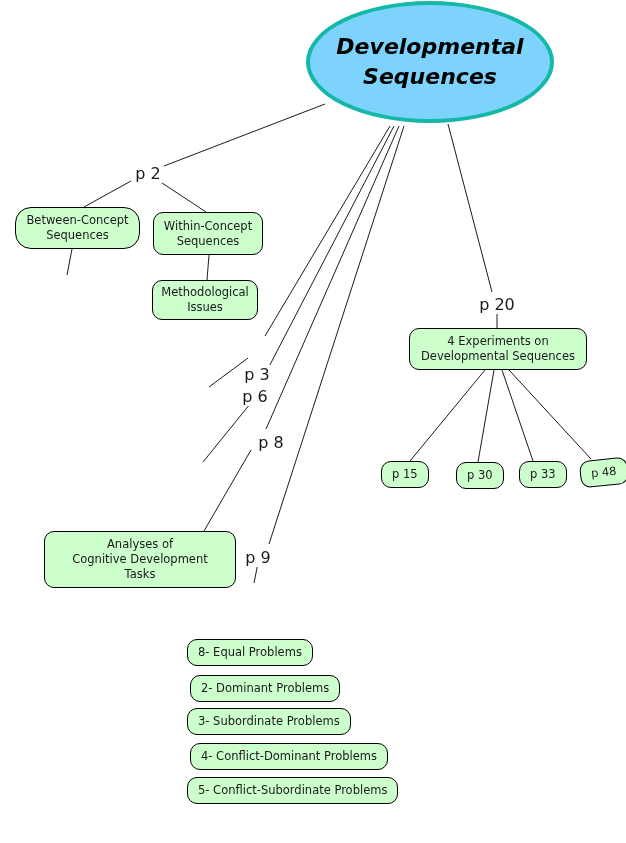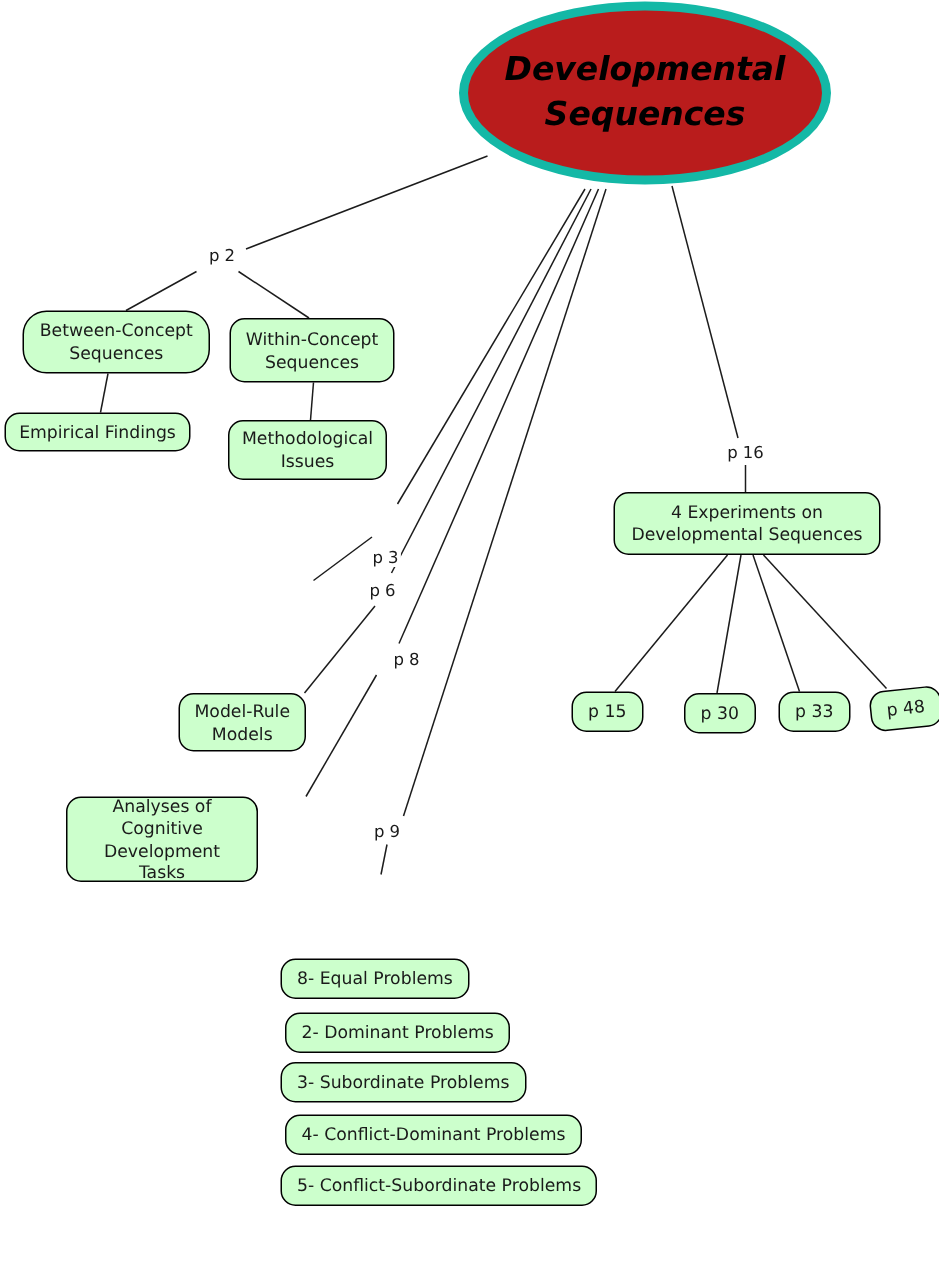--- a/index.html
+++ b/index.html
@@ -15,22 +15,22 @@
   #wires {
     position: absolute;
     left: 0; top: 0;
     width: 626px; height: 843px;
   }
   #wires line { stroke: #1c1c1c; stroke-width: 1; }
   .root-ellipse {
     position: absolute;
     left: 306px; top: 1px;
     width: 248px; height: 122px;
-    background: #b91c1c;
-    border: 6px solid #14b8a6;
+    background: #7dd3fc;
+    border: 4px solid #14b8a6;
     border-radius: 50%;
     box-sizing: border-box;
     display: flex;
     align-items: center;
     justify-content: center;
     text-align: center;
     font-size: 22px;
     font-weight: 700;
     font-style: italic;
     line-height: 1.35;
@@ -54,21 +54,21 @@
   }
   .node.auto {
     display: inline-block;
     padding: 5px 10px;
     white-space: nowrap;
     text-align: left;
   }
   .edge-label {
     position: absolute;
     transform: translateX(-50%);
-    font-size: 11px;
+    font-size: 16px;
     line-height: 1.2;
     background: #ffffff;
     padding: 0 2px;
     white-space: nowrap;
   }
 </style>
 </head>
 <body>
 
 <div id="canvas">
@@ -96,32 +96,29 @@
   </svg>
 
   <div class="root-ellipse">Developmental
 Sequences</div>
 
   <div class="edge-label" style="left:148px; top:164px;">p 2</div>
   <div class="edge-label" style="left:257px; top:341px;margin-top:24px;">p 3</div>
   <div class="edge-label" style="left:255px; top:387px;">p 6</div>
   <div class="edge-label" style="left:259px; top:433px;margin-left:12px;">p 8</div>
   <div class="edge-label" style="left:258px; top:548px;">p 9</div>
-  <div class="edge-label" style="left:497px; top:295px;">p 16</div>
+  <div class="edge-label" style="left:497px; top:295px;">p 20</div>
 
   <div class="node" style="left:15px; top:207px; width:125px; height:42px;border-radius:16px;">Between-Concept
 Sequences</div>
   <div class="node" style="left:153px; top:212px; width:110px; height:43px;">Within-Concept
 Sequences</div>
-  <div class="node" style="left:3px; top:275px; width:124px; height:26px;">Empirical Findings</div>
   <div class="node" style="left:152px; top:280px; width:106px; height:40px;">Methodological
 Issues</div>
-  <div class="node" style="left:119px; top:462px; width:85px; height:39px;">Model-Rule
-Models</div>
-  <div class="node" style="left:44px; top:531px; width:128px; height:57px;">Analyses of
+  <div class="node" style="left:44px; top:531px; width:192px; height:57px;">Analyses of
 Cognitive Development
 Tasks</div>
   <div class="node" style="left:409px; top:328px; width:178px; height:42px;">4 Experiments on
 Developmental Sequences</div>
 
   <div class="node auto" style="left:381px; top:461px;">p 15</div>
   <div class="node auto" style="left:456px; top:462px;">p 30</div>
   <div class="node auto" style="left:519px; top:461px;">p 33</div>
   <div class="node auto" style="left:580px; top:459px; transform:rotate(-6deg);">p 48</div>
 

